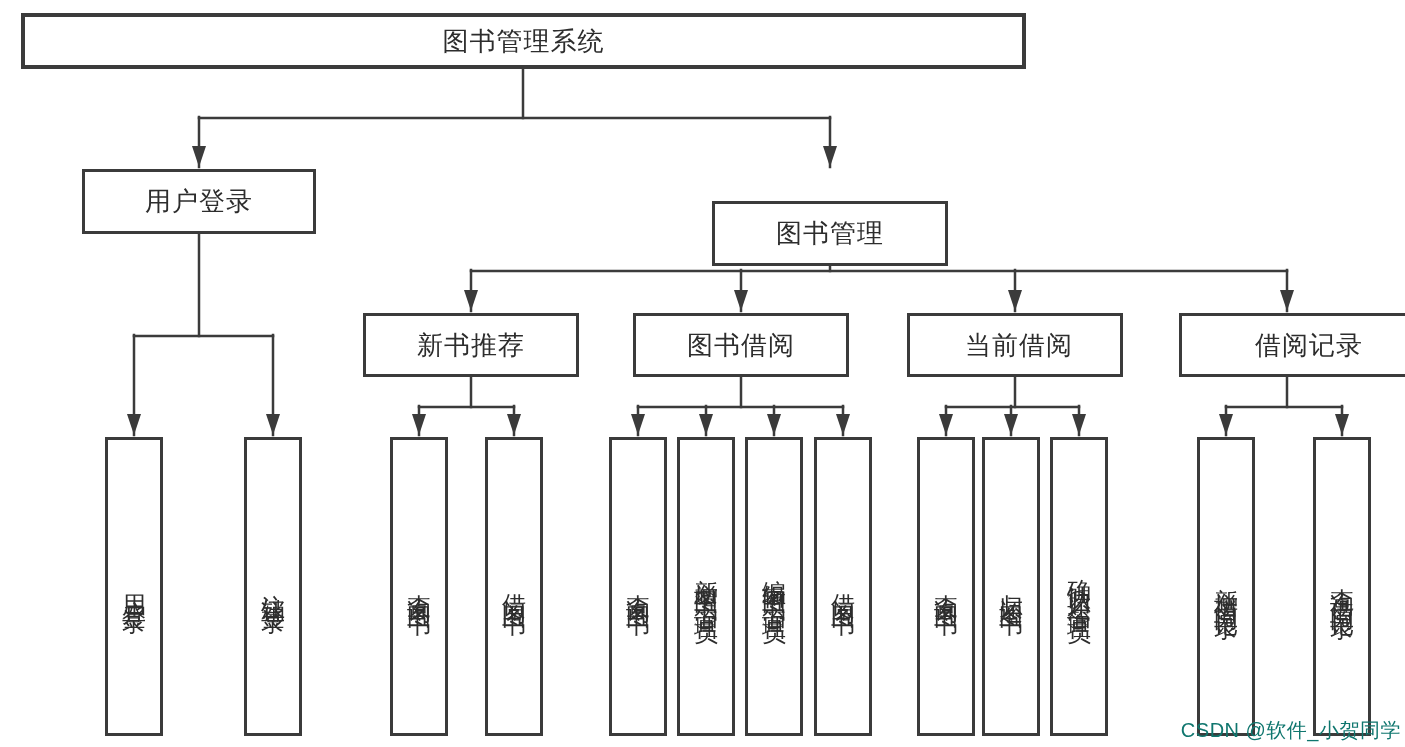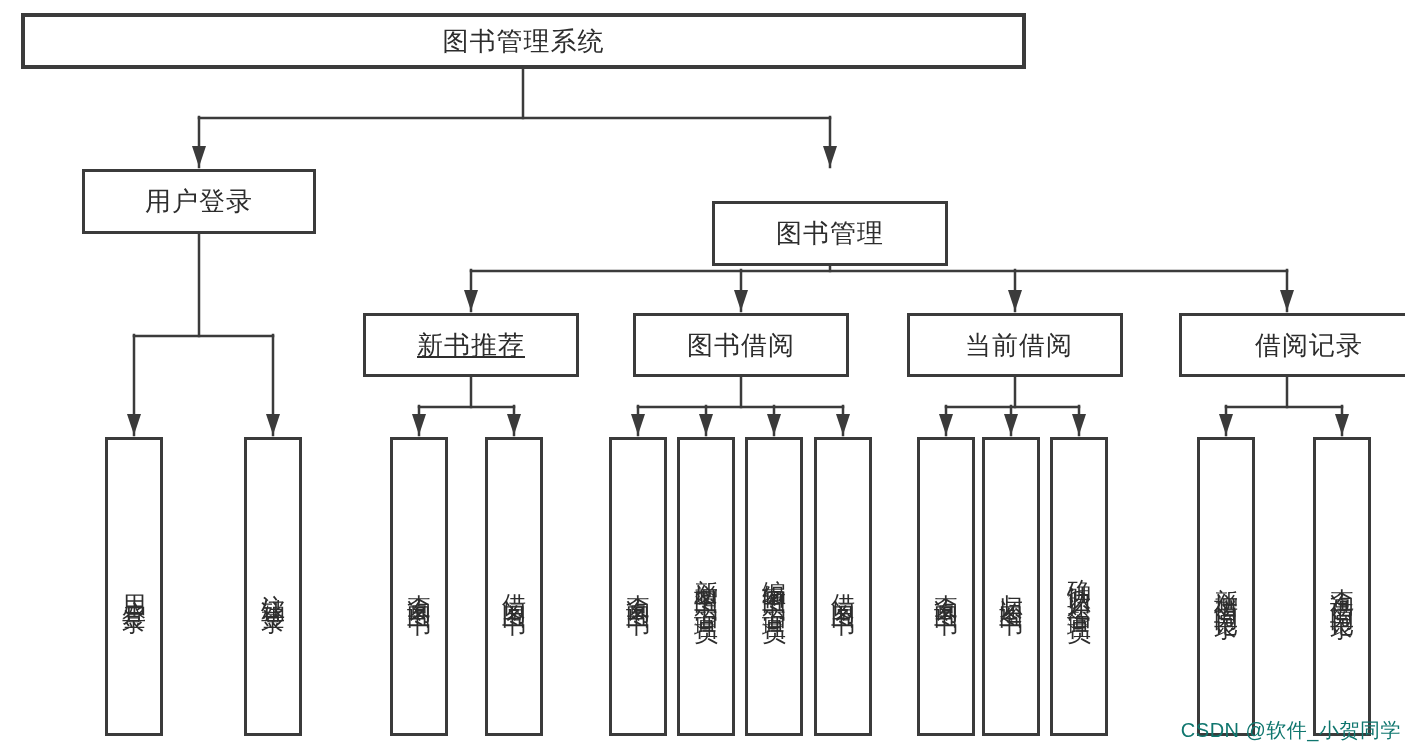--- a/index.html
+++ b/index.html
@@ -103,21 +103,21 @@
         <line x1="1342" y1="406" x2="1342" y2="435" marker-end="url(#ah)"></line>
       </g>
     </g>
   </svg>
 
   <div class="node hnode root-node" style="left:21px; top:13px; width:1005px; height:56px;">图书管理系统</div>
 
   <div class="node hnode" style="left:82px; top:169px; width:234px; height:65px;">用户登录</div>
   <div class="node hnode" style="left:712px; top:169px; width:236px; height:65px;margin-top:32px;">图书管理</div>
 
-  <div class="node hnode" style="left:363px; top:313px; width:216px; height:64px;text-decoration:underline;">新书推荐</div>
+  <div class="node hnode" style="left:363px; top:313px; width:216px; height:64px;">新书推荐</div>
   <div class="node hnode" style="left:633px; top:313px; width:216px; height:64px;">图书借阅</div>
   <div class="node hnode" style="left:907px; top:313px; width:216px; height:64px;padding-left:8px;">当前借阅</div>
   <div class="node hnode" style="left:1179px; top:313px; width:260px; height:64px;">借阅记录</div>
 
   <div class="node vnode" style="left:105px; top:437px; width:58px; height:299px;">用户登录</div>
   <div class="node vnode" style="left:244px; top:437px; width:58px; height:299px;">注销登录</div>
 
   <div class="node vnode" style="left:390px; top:437px; width:58px; height:299px;">查询图书</div>
   <div class="node vnode" style="left:485px; top:437px; width:58px; height:299px;">借阅图书</div>
 

